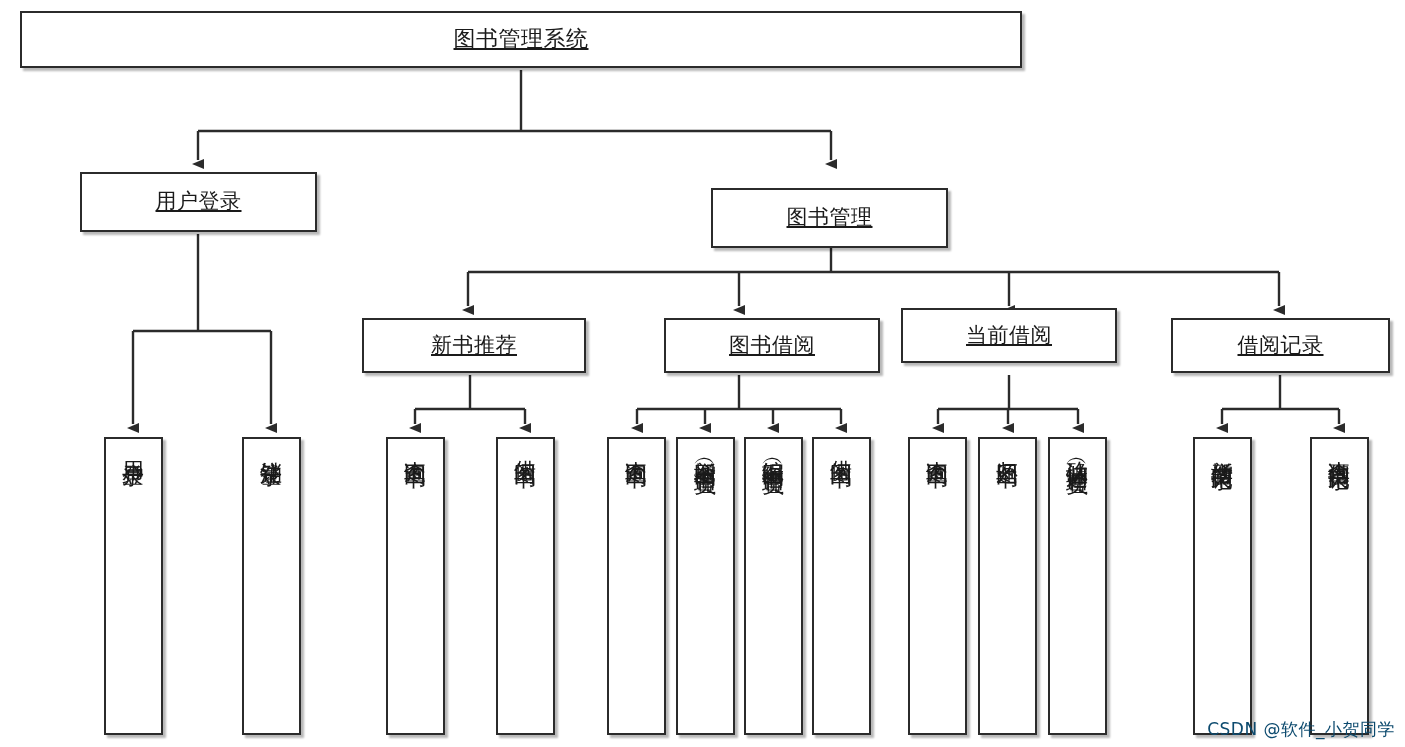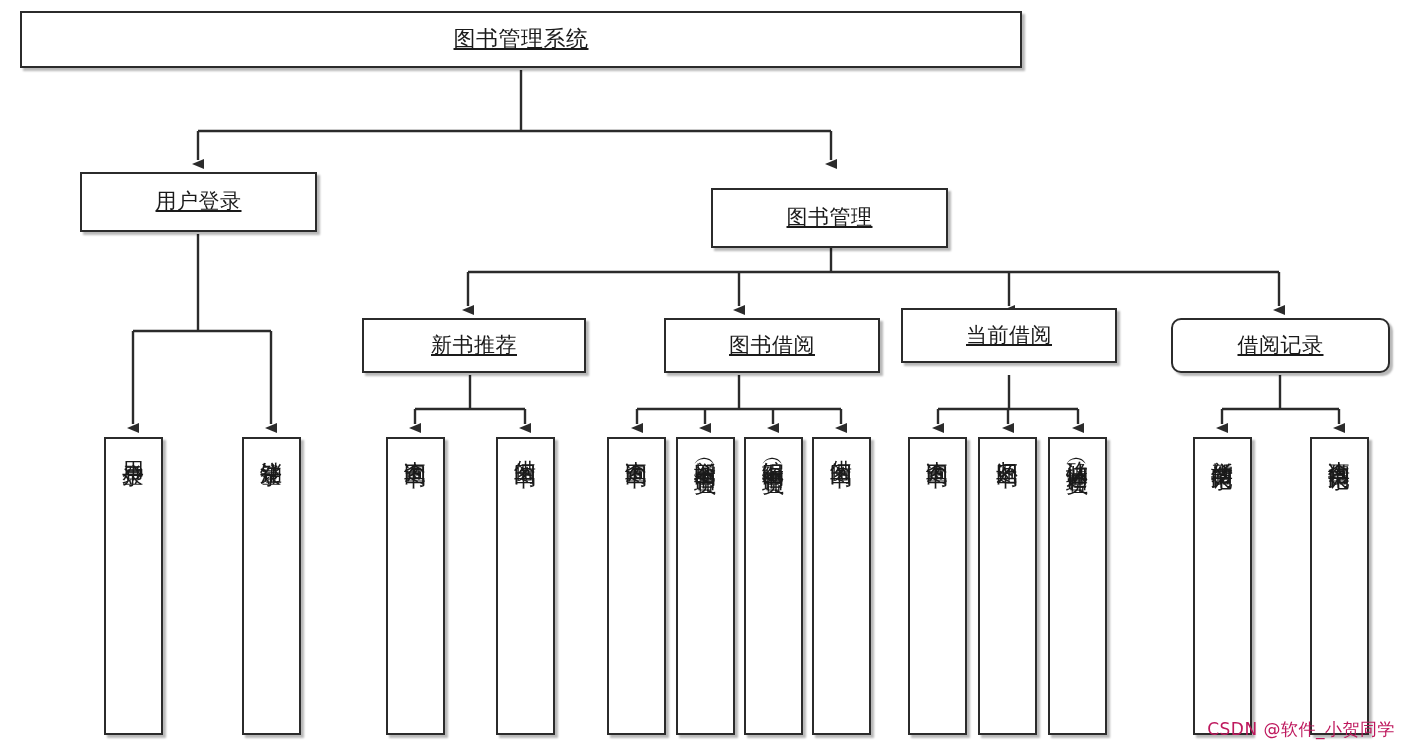--- a/index.html
+++ b/index.html
@@ -63,21 +63,21 @@
     font-size: 22px;
     line-height: 1.05;
     letter-spacing: 2px;
     white-space: nowrap;
   }
   #watermark {
     position: absolute;
     right: 10px;
     bottom: 6px;
     font-size: 17px;
-    color: #be185d;
+    color: #0c4a6e;
     white-space: nowrap;
     letter-spacing: 0.5px;
   }
 </style>
 </head>
 <body>
 
 <div id="canvas">
 
   <svg id="edges" viewBox="0 0 1405 747" xmlns="http://www.w3.org/2000/svg">
@@ -147,21 +147,21 @@
   </div>
 
   <div class="node horiz" style="left:632px; top:318px; width:216px; height:55px;margin-left:32px;">
     <span class="label">图书借阅</span>
   </div>
 
   <div class="node horiz" style="left:901px; top:308px; width:216px; height:55px;">
     <span class="label">当前借阅</span>
   </div>
 
-  <div class="node horiz" style="left:1171px; top:318px; width:219px; height:55px;border-radius:10px;">
+  <div class="node horiz" style="left:1171px; top:318px; width:219px; height:55px;">
     <span class="label">借阅记录</span>
   </div>
 
   <div class="node vert" style="left:104px; top:437px; width:59px; height:298px;">
     <span class="label">用户登录</span>
   </div>
 
   <div class="node vert" style="left:242px; top:437px; width:59px; height:298px;">
     <span class="label">注销登录</span>
   </div>

